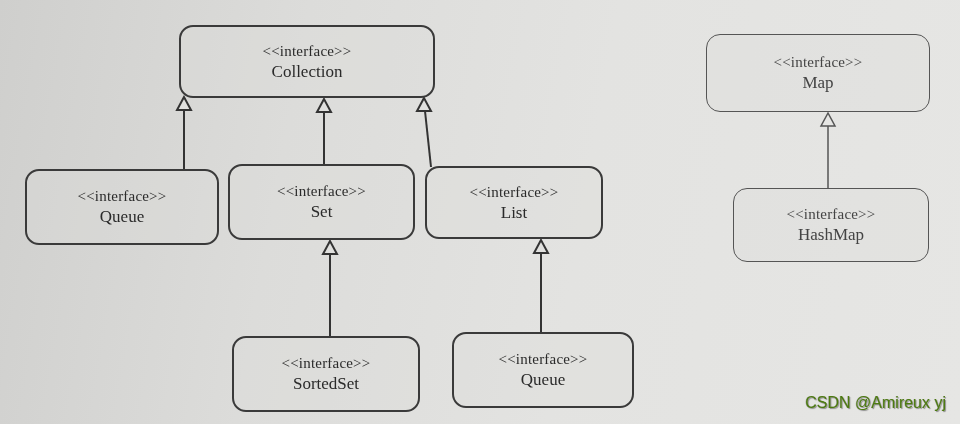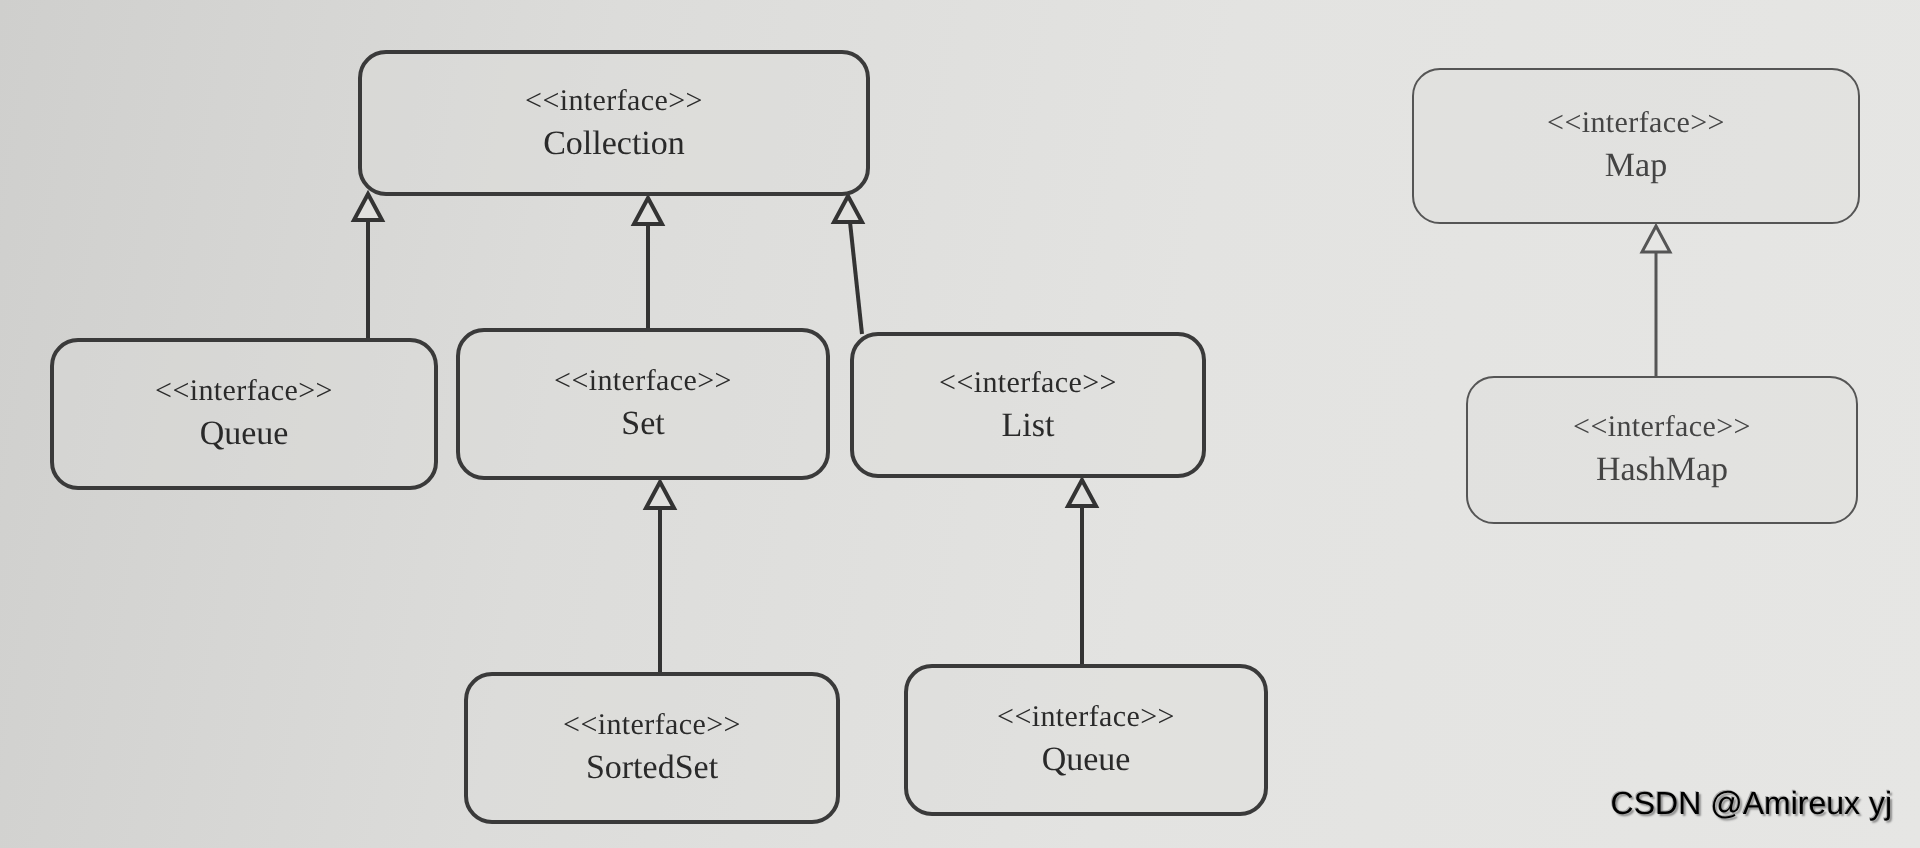--- a/index.html
+++ b/index.html
@@ -22,21 +22,21 @@
       display: flex; flex-direction: column; align-items: center; justify-content: center;
       color: #2a2a2a;
       background: rgba(220,220,218,0.35);
     }
     .node.light { border-color: #555; border-width: 1.6px; color: #444; }
     .stereo { font-size: 15px; line-height: 20px; letter-spacing: 0.2px; }
     .name { font-size: 17px; line-height: 22px; }
     .watermark {
       position: absolute; right: 14px; bottom: 12px;
       font-family: "Liberation Sans", "DejaVu Sans", sans-serif;
-      font-size: 16px; color: #000000;
+      font-size: 16px; color: #4d7c0f;
       text-shadow: 1px 1px 1px #8a8a8a, -0.5px -0.5px 0 #aaa;
     }
   </style>
 </head>
 <body>
 
 <div class="bg"></div>
 
 <svg class="wires" width="960" height="424">
   <g stroke="#333" stroke-width="2" fill="none">

